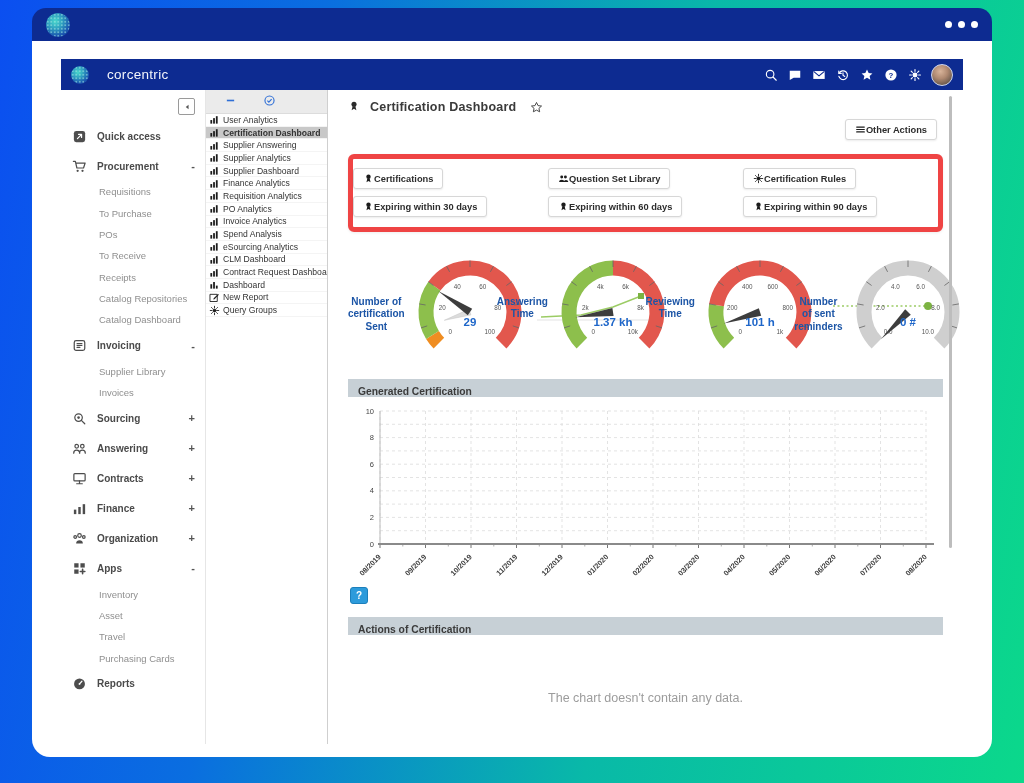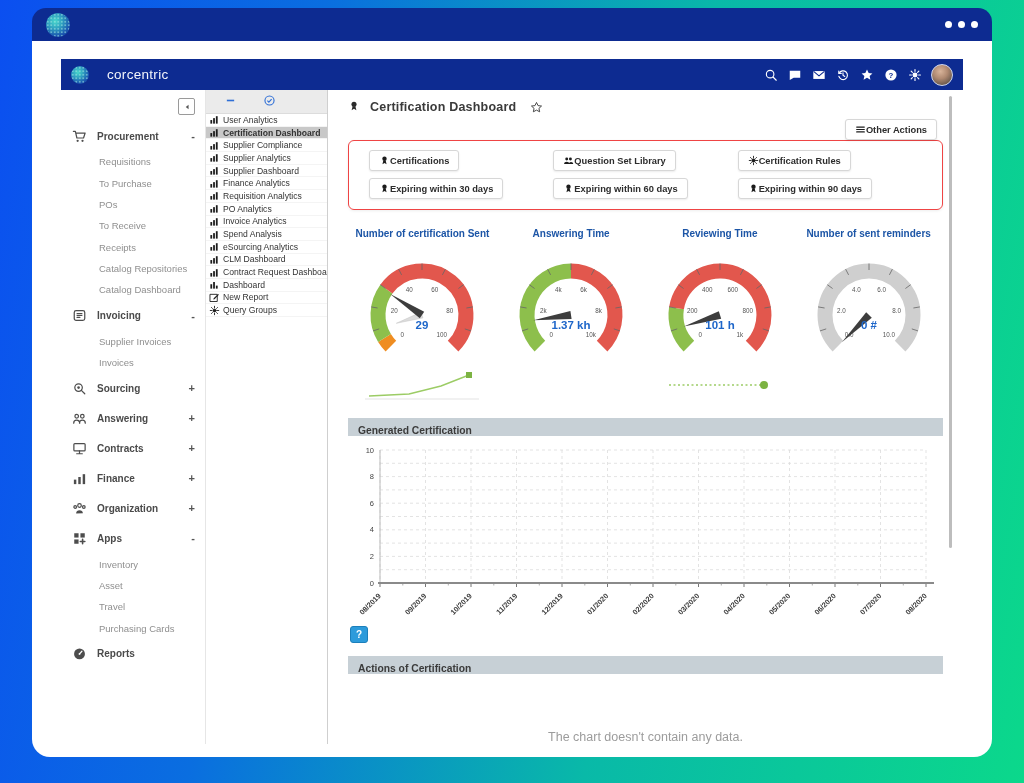--- a/index.html
+++ b/index.html
@@ -47,24 +47,24 @@
   
   .main{flex:1;position:relative;overflow:hidden;padding-top:4px;}
   .title-row{display:flex;align-items:center;gap:10px;padding:3px 0 0 20px;height:20px;}
   .title-row .icn{color:#2b2b2b;}
   .page-title{font-size:12.5px;font-weight:700;color:#3a3a3a;letter-spacing:.2px;}
   .fav{color:#444;margin-left:4px;display:flex;}
   .actions-row{display:flex;justify-content:flex-end;padding-right:26px;margin-top:2px;}
   .btn{display:inline-flex;align-items:center;background:#fff;border:1px solid #d7d7d7;border-radius:3px;
     font-size:9.3px;font-weight:700;color:#2d2d2d;padding:4px 9px;box-shadow:0 1px 2px rgba(0,0,0,.08);cursor:pointer;white-space:nowrap;}
   .btn .icn{width:11px;height:11px;display:flex;align-items:center;justify-content:center;color:#1c1c1c;}
-  .card{margin:0 20px 0;border:1px solid #ef4444;border-radius:6px;box-shadow:0 1px 3px rgba(0,0,0,.07);padding:9px 20px 10px;}
+  .card{margin:14px 20px 0;border:5px solid #ef4444;border-radius:6px;box-shadow:0 1px 3px rgba(0,0,0,.07);padding:9px 0 10px;}
   .btn-grid{display:grid;grid-template-columns:1fr 1fr 1fr;row-gap:7px;}
   .gauges{display:flex;margin:18px 20px 0;}
-  .gauge-col{width:25%;display:flex;flex-direction:column;align-items:center;}
+  .gauge-col{width:25%;display:flex;flex-direction:row;align-items:center;}
   .gauge-title{font-size:10px;font-weight:700;color:#1c55a6;text-align:center;line-height:1.25;height:25px;max-width:138px;}
   .section-head{margin:13px 20px 0;height:18px;background:#c7d0d6;display:flex;align-items:flex-end;padding-left:10px;
     font-size:10.3px;font-weight:700;color:#3b3b3b;}
   .chart-wrap{margin:4px 20px 0;}
   .help-btn{width:16px;height:15px;margin:0 0 2px 22px;background:#2d9bdb;border:1px solid #1c7fbb;border-radius:3px;
     color:#fff;font-size:10px;font-weight:700;display:flex;align-items:center;justify-content:center;cursor:pointer;}
   .empty-zone{height:125px;display:flex;align-items:center;justify-content:center;}
   .empty-text{color:#9c9c9c;font-size:12.5px;}
   .vscroll{position:absolute;right:11px;top:6px;width:3px;height:452px;background:#bdbdbd;border-radius:2px;}
 </style>
@@ -141,20 +141,29 @@
           <span class="collapse-btn">
             <svg viewBox="0 0 16 16" width="10" height="10">
                 <path d="M10.5 4.5L6 8l4.5 3.5z" fill="#555"></path>
               </svg>
           </span>
         </div>
         <div>
             <div class="side-item">
               <span class="icn">
                 <svg width="15" height="15" viewBox="0 0 16 16" fill="none" stroke="currentColor" stroke-width="1.3" stroke-linecap="round" stroke-linejoin="round">
+                  <rect x="2" y="2" width="12" height="12" rx="2.5" fill="currentColor" stroke="none"></rect>
+                  <path d="M5.8 10.2l4.2-4.2M7 5.8h3.2V9" stroke="#fff"></path>
+                </svg>
+              </span>
+              <span class="lbl">Quick access</span>
+            </div>
+            <div class="side-item">
+              <span class="icn">
+                <svg width="15" height="15" viewBox="0 0 16 16" fill="none" stroke="currentColor" stroke-width="1.3" stroke-linecap="round" stroke-linejoin="round">
                   <path d="M1.5 2.6h2.1l1.6 7h7.1l1.7-5.3H4.3"></path>
                   <circle cx="6" cy="12.6" r="1.2" fill="currentColor" stroke="none"></circle>
                   <circle cx="11.2" cy="12.6" r="1.2" fill="currentColor" stroke="none"></circle>
                 </svg>
               </span>
               <span class="lbl">Procurement</span>
               <span class="exp">-</span>
             </div>
             <div class="side-sub">Requisitions</div>
             <div class="side-sub">To Purchase</div>
@@ -166,21 +175,21 @@
             <div class="side-item">
               <span class="icn">
                 <svg width="15" height="15" viewBox="0 0 16 16" fill="none" stroke="currentColor" stroke-width="1.3" stroke-linecap="round" stroke-linejoin="round">
                   <rect x="2.4" y="2.8" width="11.2" height="10.4" rx="2"></rect>
                   <path d="M5.4 6h5.2M5.4 8h5.2M5.4 10h3"></path>
                 </svg>
               </span>
               <span class="lbl">Invoicing</span>
               <span class="exp">-</span>
             </div>
-            <div class="side-sub">Supplier Invoices</div>
+            <div class="side-sub">Supplier Library</div>
             <div class="side-sub">Invoices</div>
             <div class="side-item">
               <span class="icn">
                 <svg width="15" height="15" viewBox="0 0 16 16" fill="none" stroke="currentColor" stroke-width="1.3" stroke-linecap="round" stroke-linejoin="round">
                   <circle cx="7" cy="7" r="4"></circle>
                   <circle cx="7" cy="7" r="1.4" fill="currentColor" stroke="none"></circle>
                   <line x1="10" y1="10" x2="13.6" y2="13.6"></line>
                 </svg>
               </span>
               <span class="lbl">Sourcing</span>
@@ -295,21 +304,21 @@
               <span>Certification Dashboard</span>
             </div>
             <div class="pitem">
               <span class="icn">
                 <svg width="11" height="11" viewBox="0 0 16 16" fill="none" stroke="currentColor" stroke-width="1.3" stroke-linecap="round" stroke-linejoin="round">
                   <rect x="2" y="8.8" width="2.6" height="5.2" fill="currentColor" stroke="none"></rect>
                   <rect x="6" y="6" width="2.6" height="8" fill="currentColor" stroke="none"></rect>
                   <rect x="10" y="3.2" width="2.6" height="10.8" fill="currentColor" stroke="none"></rect>
                 </svg>
               </span>
-              <span>Supplier Compliance</span>
+              <span>Supplier Answering</span>
             </div>
             <div class="pitem">
               <span class="icn">
                 <svg width="11" height="11" viewBox="0 0 16 16" fill="none" stroke="currentColor" stroke-width="1.3" stroke-linecap="round" stroke-linejoin="round">
                   <rect x="2" y="8.8" width="2.6" height="5.2" fill="currentColor" stroke="none"></rect>
                   <rect x="6" y="6" width="2.6" height="8" fill="currentColor" stroke="none"></rect>
                   <rect x="10" y="3.2" width="2.6" height="10.8" fill="currentColor" stroke="none"></rect>
                 </svg>
               </span>
               <span>Supplier Analytics</span>

